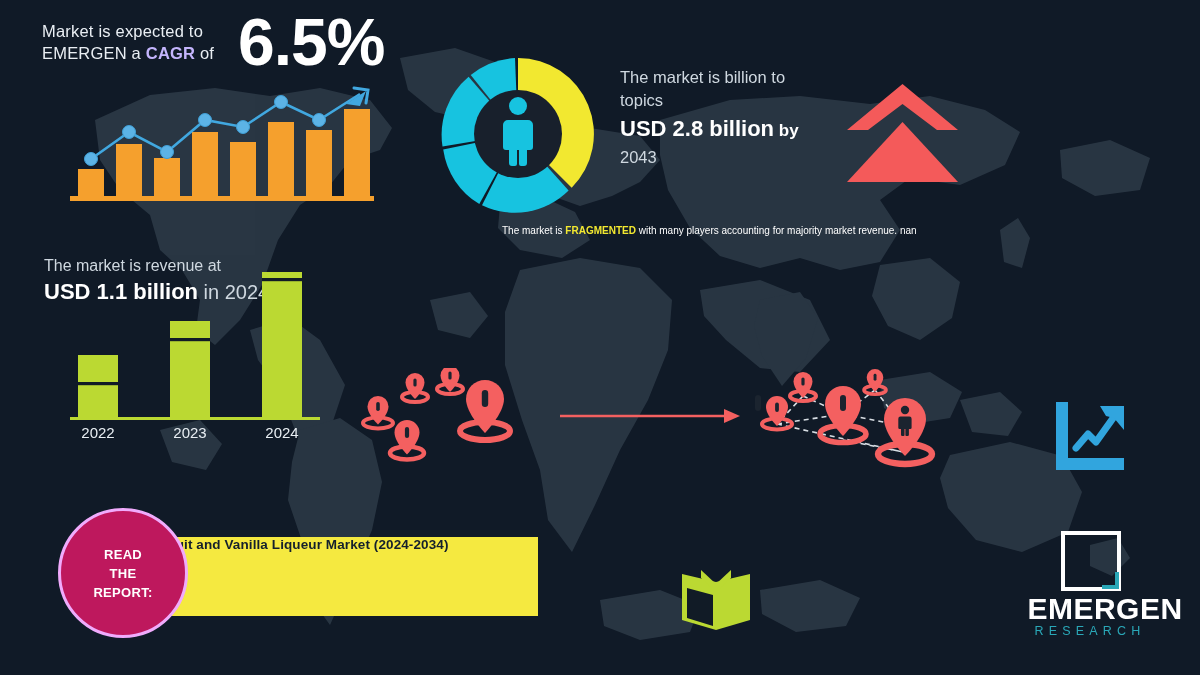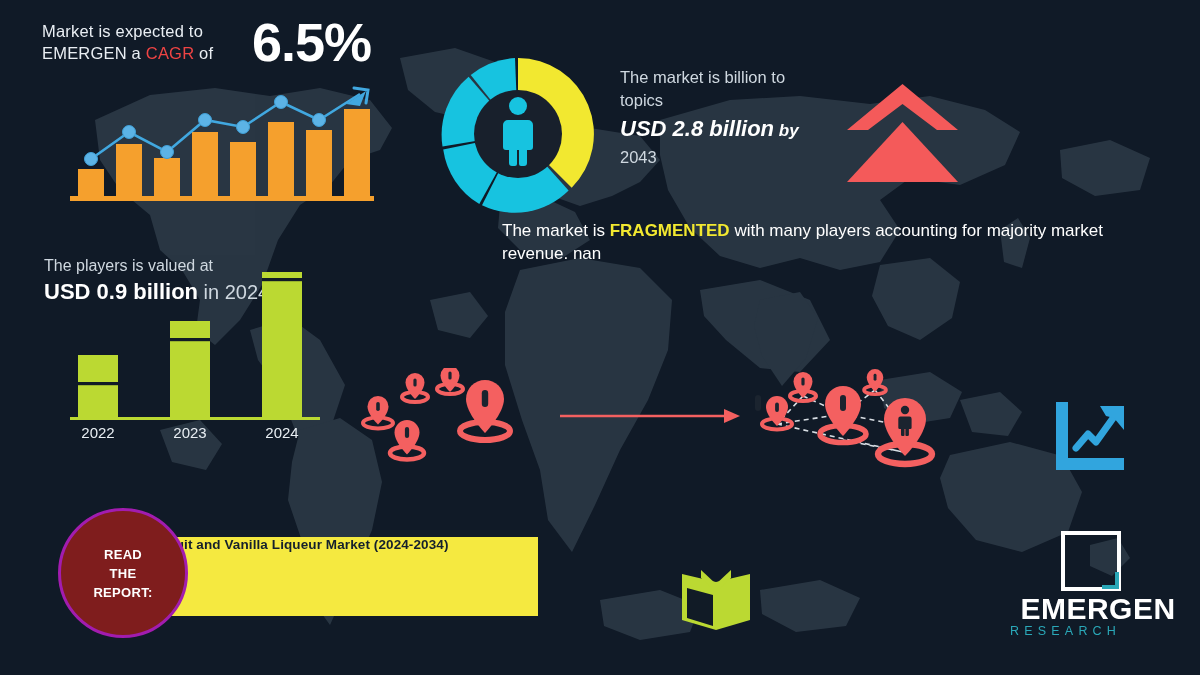--- a/index.html
+++ b/index.html
@@ -21,47 +21,47 @@
   
   .abs { position:absolute; }
 
   
   #cagr-block { left:42px; top:14px; width:360px; }
   #cagr-text {
     display:inline-block; vertical-align:top;
     color:#e9eef3; font-size:16.5px; line-height:22px;
     letter-spacing:.2px; padding-top:6px; width:190px;
   }
-  #cagr-text .b { font-weight:normal; color:#ef4444; }
+  #cagr-text .b { font-weight:bold; color:#c4b5fd; }
   #cagr-value {
     display:inline-block; vertical-align:top;
-    color:#ffffff; font-size:54px; font-weight:bold;
-    line-height:56px; letter-spacing:-1px; margin-left:20px;
+    color:#ffffff; font-size:66px; font-weight:bold;
+    line-height:56px; letter-spacing:-1px; margin-left:6px;
   }
 
   
   #growth-chart { left:68px; top:82px; width:310px; height:125px; }
 
   
   #donut { left:436px; top:52px; width:164px; height:164px; }
 
   
   #forecast-block { left:620px; top:66px; width:300px; }
   #forecast-lead { color:#cfd8e0; font-size:16.5px; line-height:23px; }
-  #forecast-value { color:#ffffff; font-size:22px; font-weight:bold; line-height:30px; margin-top:2px;font-style:italic;}
+  #forecast-value { color:#ffffff; font-size:22px; font-weight:bold; line-height:30px; margin-top:2px;}
   #forecast-value .lite { font-size:17px; font-weight:bold; }
   #forecast-year { color:#cfd8e0; font-size:16.5px; line-height:22px; }
 
   
   #up-arrows { left:845px; top:82px; width:115px; height:105px; }
 
   
   #fragment-line {
     left:502px; top:219px; width:640px;
-    color:#ffffff; font-size:17px; line-height:23px;
+    color:#ffffff; font-size:10px; line-height:23px;
   }
   #fragment-line .hl { color:#f2e830; font-weight:bold; }
 
   
   #value-block { left:44px; top:255px; width:290px; }
   #value-lead { color:#cfd8e0; font-size:16px; line-height:22px; }
   #value-amount { color:#ffffff; font-size:22px; font-weight:bold; line-height:30px; }
   #value-amount .lite { font-size:20px; font-weight:normal; color:#cfd8e0; }
   #green-chart { left:70px; top:272px; width:250px; height:175px; }
 
@@ -77,46 +77,46 @@
     width:396px; height:79px; background:#f5e940;
   }
   #cta-bar-label {
     position:absolute; left:104px; top:29px;
     color:#14202c; font-size:13.5px; font-weight:bold;
     letter-spacing:.1px;
   }
   #cta-circle {
     position:absolute; left:0px; top:0px;
     width:130px; height:130px; border-radius:50%;
-    background:#7f1d1d; border:3px solid #a21caf;
+    background:#be185d; border:3px solid #f0abfc;
     display:flex; align-items:center; justify-content:center;
   }
   #cta-circle-label {
     color:#ffffff; font-size:13px; font-weight:bold;
     text-align:center; line-height:19px; letter-spacing:.3px;
   }
 
   
   #reports-block { left:588px; top:508px; width:250px; }
   #reports-text { color:#e7edf2; font-size:19px; line-height:28px; }
   #book-icon { left:676px; top:568px; width:80px; height:68px; }
 
   
   #chart-badge { left:1050px; top:400px; width:80px; height:76px; }
   #logo { left:1010px; top:530px; width:160px; height:110px; }
   #logo-mark { position:absolute; left:50px; top:0px; width:62px; height:62px; }
   #logo-emergen {
-    position:absolute; left:8px; top:62px; width:160px;
+    position:absolute; left:15px; top:62px; width:160px;
     color:#ffffff; font-size:30px; font-weight:bold;
     letter-spacing:.5px; text-align:center; line-height:34px;
   }
   #logo-research {
     position:absolute; left:0px; top:94px; width:160px;
     color:#2aa8b8; font-size:12.5px; letter-spacing:5.2px;
-    line-height:15px;
+    text-align:center; line-height:15px;
   }
 </style>
 </head>
 <body>
 
 <div id="stage">
 
   <svg id="worldmap" viewBox="0 0 1200 675">
     <rect x="0" y="0" width="1200" height="675" fill="#101a27"></rect>
     <g fill="#2b3845" opacity="0.92">
@@ -224,23 +224,23 @@
   <svg class="abs" id="up-arrows" viewBox="0 0 115 105">
     <path d="M57.5,2 L113,48 L92,48 L57.5,22 L23,48 L2,48 Z" fill="#f45a5a"></path>
     <path d="M57.5,40 L113,100 L2,100 Z" fill="#f45a5a"></path>
   </svg>
 
   <div class="abs" id="fragment-line">
     <span>The market is </span><span class="hl">FRAGMENTED</span><span> with many players accounting for majority market revenue. nan</span>
   </div>
 
   <div class="abs" id="value-block">
-    <div id="value-lead">The players is valued at</div>
+    <div id="value-lead">The market is revenue at</div>
     <div id="value-amount">
-      <span>USD 0.9 billion</span><span class="lite"> in 2024</span>
+      <span>USD 1.1 billion</span><span class="lite"> in 2024</span>
     </div>
   </div>
 
   <svg class="abs" id="green-chart" viewBox="0 0 250 175">
 
     <g>
       <rect x="8" y="83" width="40" height="62" fill="#bbd932"></rect>
       <rect x="8" y="110" width="40" height="3.2" fill="#111b26"></rect>
     </g>
 

